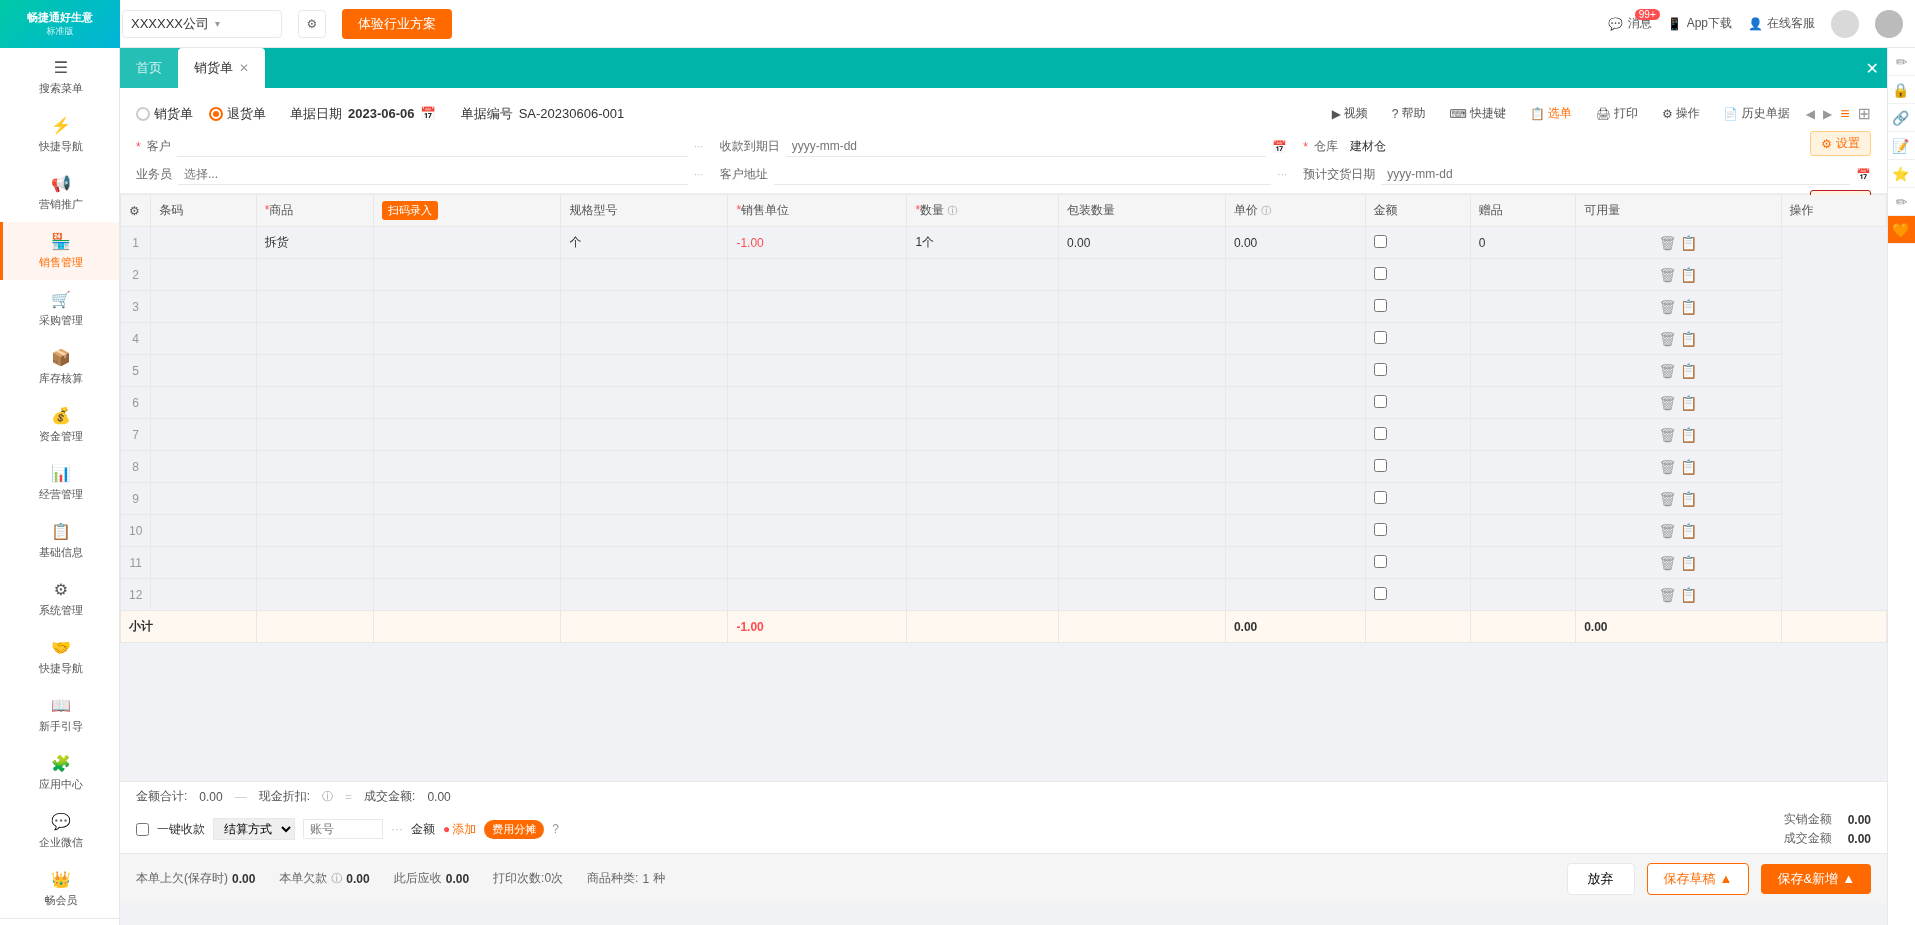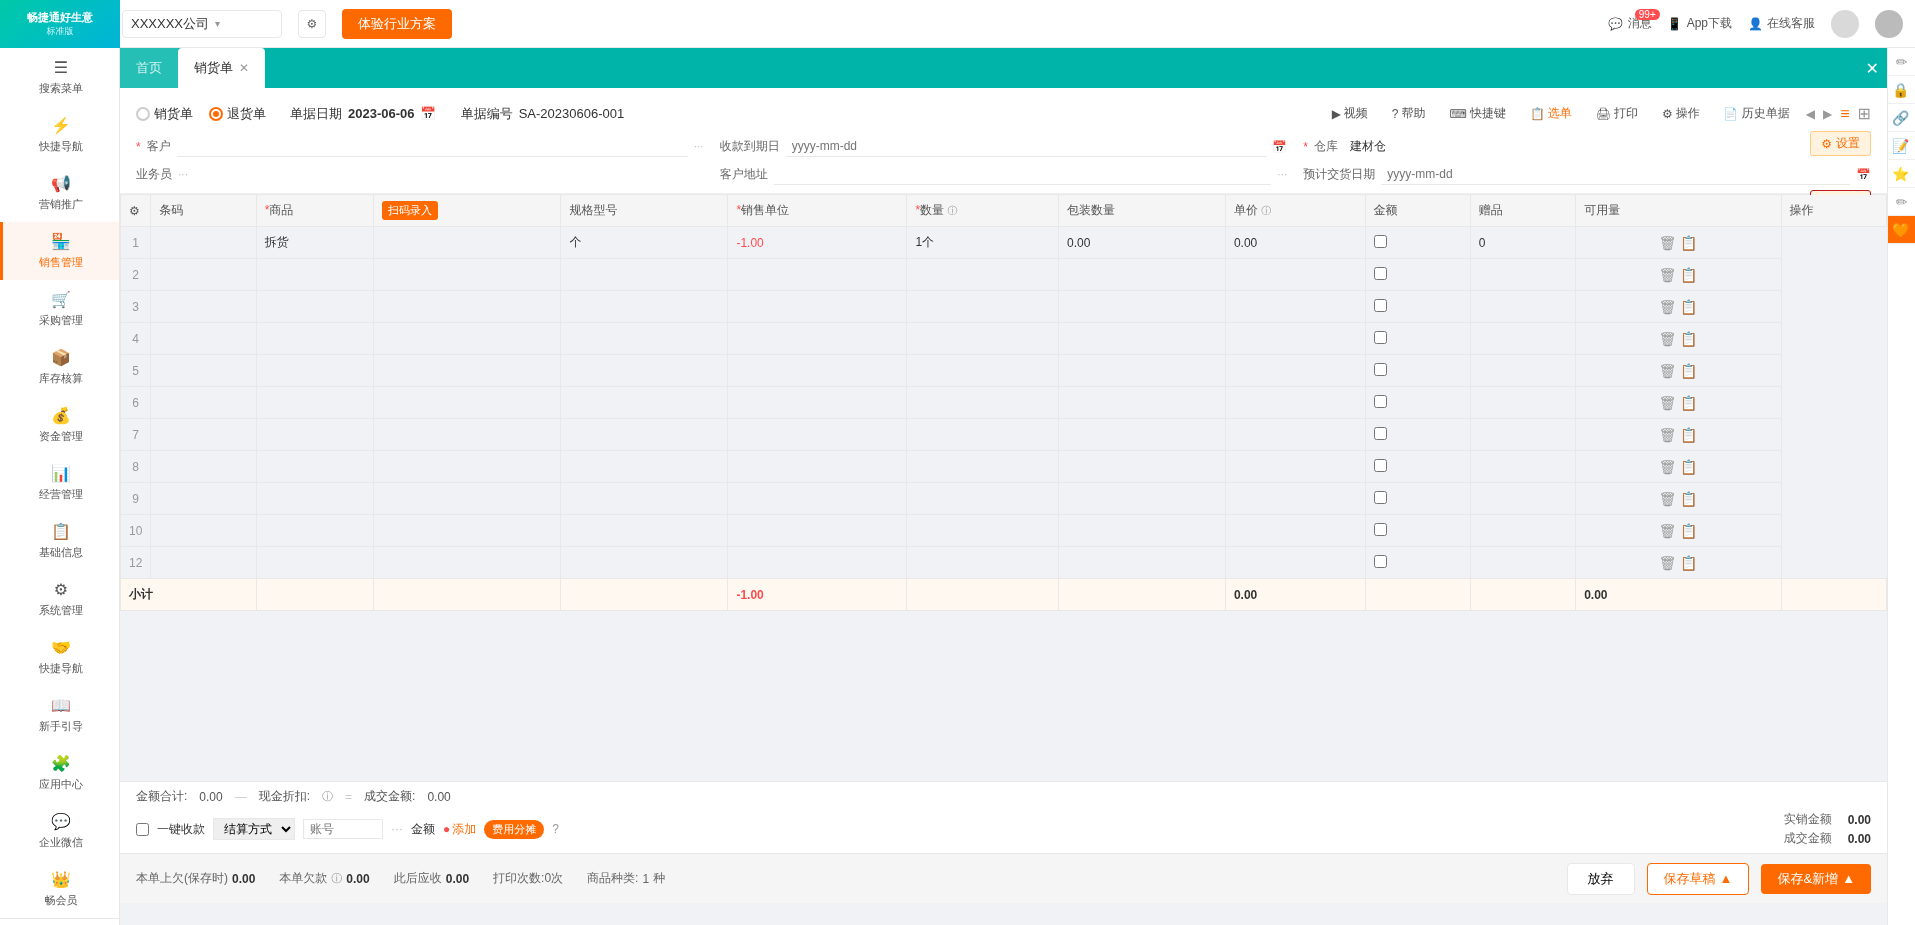--- a/index.html
+++ b/index.html
@@ -566,20 +566,21 @@
               <span>设置</span>
             </div>
             <div class="action-btn logistics">
               <span>+ 物流</span>
             </div>
           </div>
         </div>
 
         <div class="field-row">
           <span class="field-label">业务员</span>
+          <input class="field-input" style="flex: 1 1 0%;" placeholder="选择...">
           <span class="field-dots">···</span>
         </div>
 
         <div class="field-row">
           <span class="field-label">客户地址</span>
           <input class="field-input" style="flex: 1 1 0%;">
           <span class="field-dots">···</span>
         </div>
 
         <div class="field-row">
@@ -799,20 +800,39 @@
               <td class="checkbox-cell"><input type="checkbox" style=""></td>
               <td></td>
               <td>
                 <div class="op-btns">
                   <span class="op-btn">🗑</span>
                   <span class="op-btn">📋</span>
                 </div>
               </td>
             </tr>
           <tr>
+              <td class="row-num">11</td>
+              <td></td>
+              <td></td>
+              <td></td>
+              <td></td>
+              <td></td>
+              <td></td>
+              <td></td>
+              <td></td>
+              <td class="checkbox-cell"><input type="checkbox" style=""></td>
+              <td></td>
+              <td>
+                <div class="op-btns">
+                  <span class="op-btn">🗑</span>
+                  <span class="op-btn">📋</span>
+                </div>
+              </td>
+            </tr>
+          <tr>
               <td class="row-num">12</td>
               <td></td>
               <td></td>
               <td></td>
               <td></td>
               <td></td>
               <td></td>
               <td></td>
               <td></td>
               <td class="checkbox-cell"><input type="checkbox" style=""></td>

